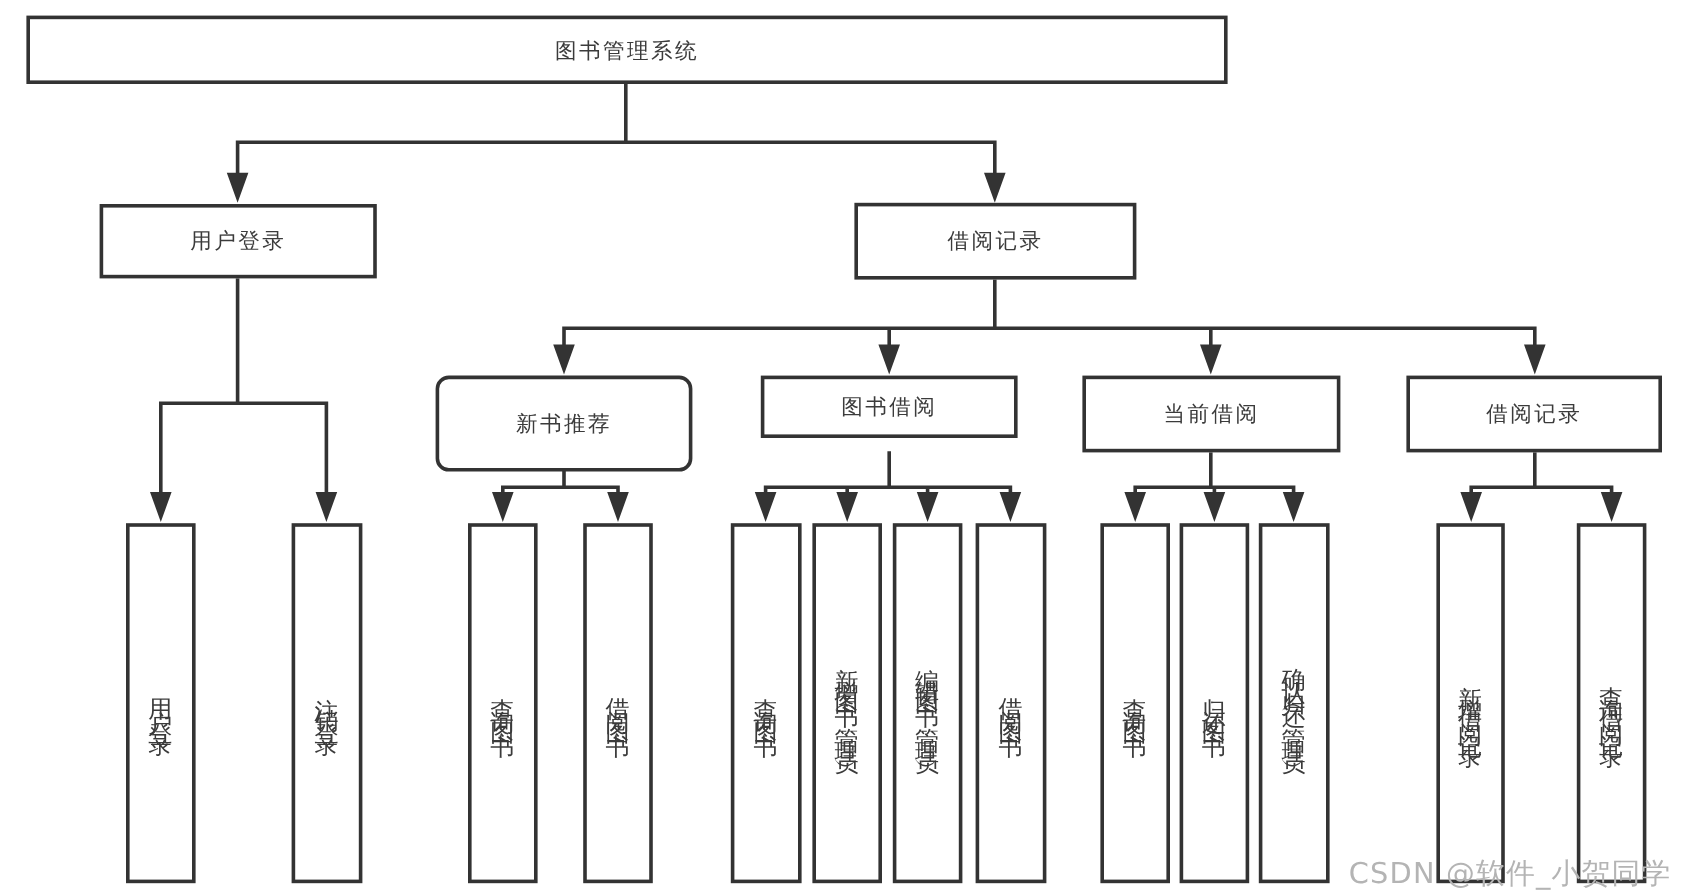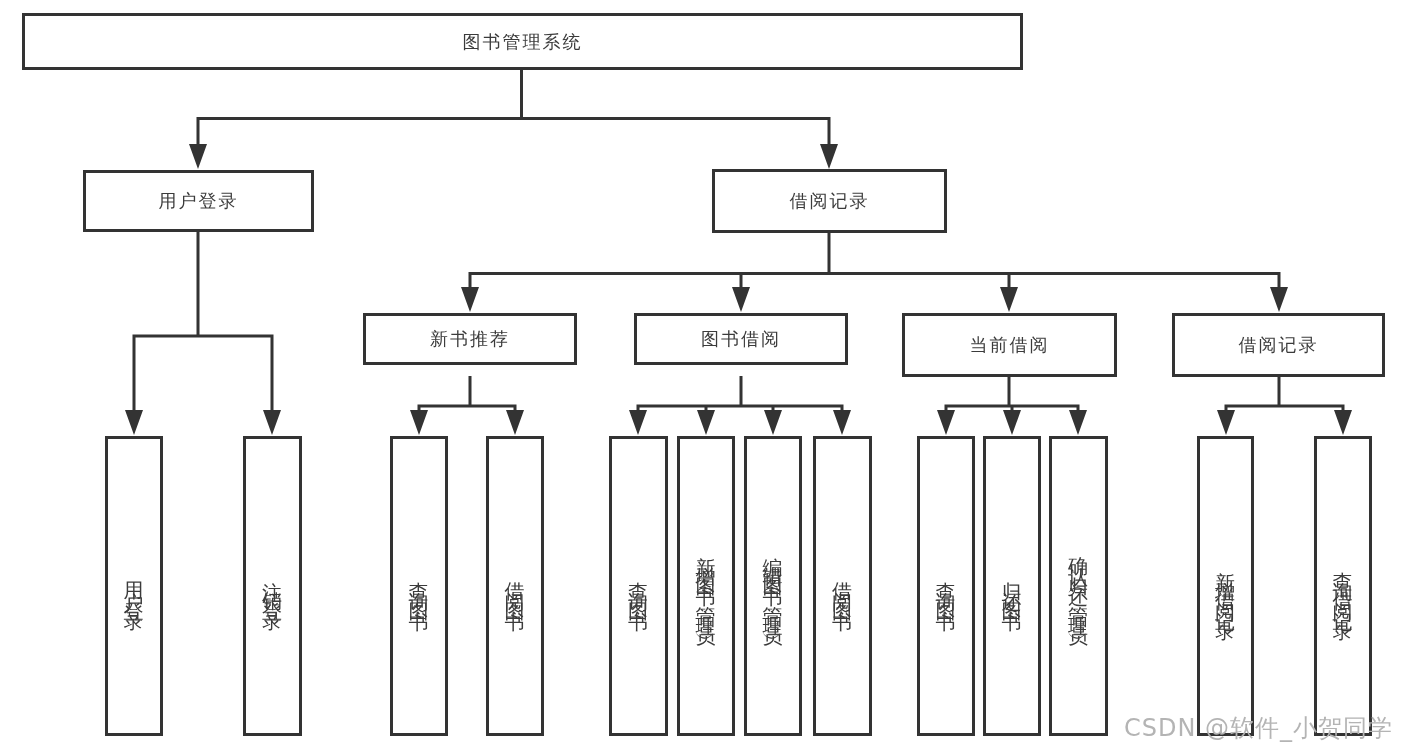--- a/index.html
+++ b/index.html
@@ -39,21 +39,21 @@
     font-size: 20px;
     letter-spacing: 10px;
     line-height: 1;
   }
   
   .n-root      { left: 22px;   top: 13px;  width: 1001px; height: 57px; }
   
   .n-login     { left: 83px;   top: 170px; width: 231px;  height: 62px; }
   .n-mgmt      { left: 712px;  top: 169px; width: 235px;  height: 64px; }
   
-  .n-recommend { left: 363px;  top: 313px; width: 214px;  height: 52px; }
+  .n-recommend { left: 363px;  top: 313px; width: 214px;  height: 80px; border-radius: 11px; }
   .n-borrow    { left: 634px;  top: 313px; width: 214px;  height: 52px; }
   .n-current   { left: 902px;  top: 313px; width: 215px;  height: 64px; }
   .n-records   { left: 1172px; top: 313px; width: 213px;  height: 64px; }
   
   .leaf        { top: 436px; height: 300px; }
   .l-1  { left: 105px;  width: 58px; }
   .l-2  { left: 243px;  width: 59px; }
   .l-3  { left: 390px;  width: 58px; }
   .l-4  { left: 486px;  width: 58px; }
   .l-5  { left: 609px;  width: 59px; }

